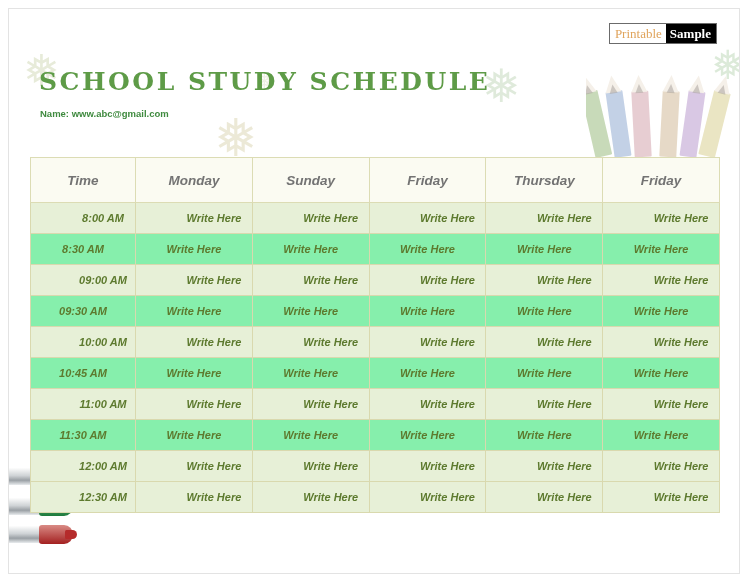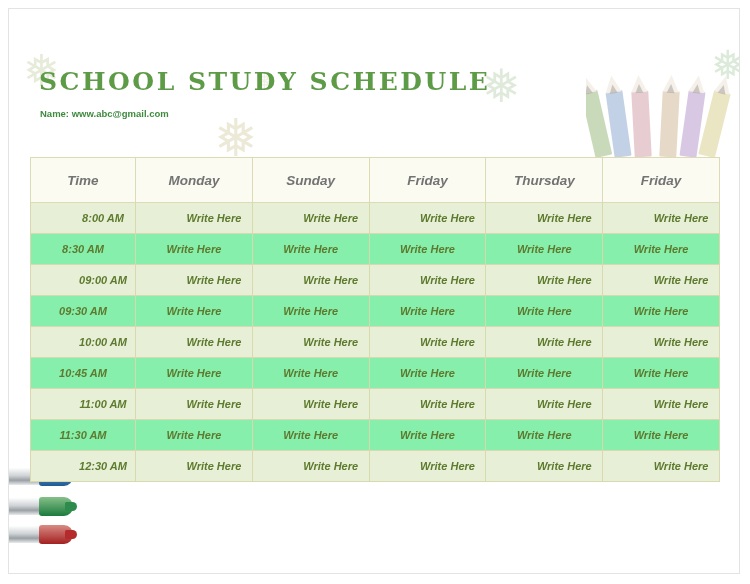--- a/index.html
+++ b/index.html
@@ -233,20 +233,24 @@
     <div class="pen pen-green">
       <span class="barrel"></span>
       <span class="tip"></span>
     </div>
     <div class="pen pen-red">
       <span class="barrel"></span>
       <span class="tip"></span>
     </div>
   </div>
 
+  <div id="logo">
+    <span class="lg-printable">Printable</span>
+    <span class="lg-sample">Sample</span>
+  </div>
 
   <div id="title">SCHOOL  STUDY  SCHEDULE</div>
 
   <div id="contact">
     <span class="line">Name: www.abc@gmail.com</span>
   </div>
 
   <table id="schedule">
     <colgroup>
       <col class="c-time">
@@ -325,20 +329,28 @@
         </tr>
         <tr>
           <td>11:30 AM</td>
           <td>Write Here</td>
           <td>Write Here</td>
           <td>Write Here</td>
           <td>Write Here</td>
           <td>Write Here</td>
         </tr>
         <tr class="alt">
+          <td>12:00 AM</td>
+          <td>Write Here</td>
+          <td>Write Here</td>
+          <td>Write Here</td>
+          <td>Write Here</td>
+          <td>Write Here</td>
+        </tr>
+        <tr class="alt">
           <td>12:30 AM</td>
           <td>Write Here</td>
           <td>Write Here</td>
           <td>Write Here</td>
           <td>Write Here</td>
           <td>Write Here</td>
         </tr>
       </tbody>
   </table>
 

